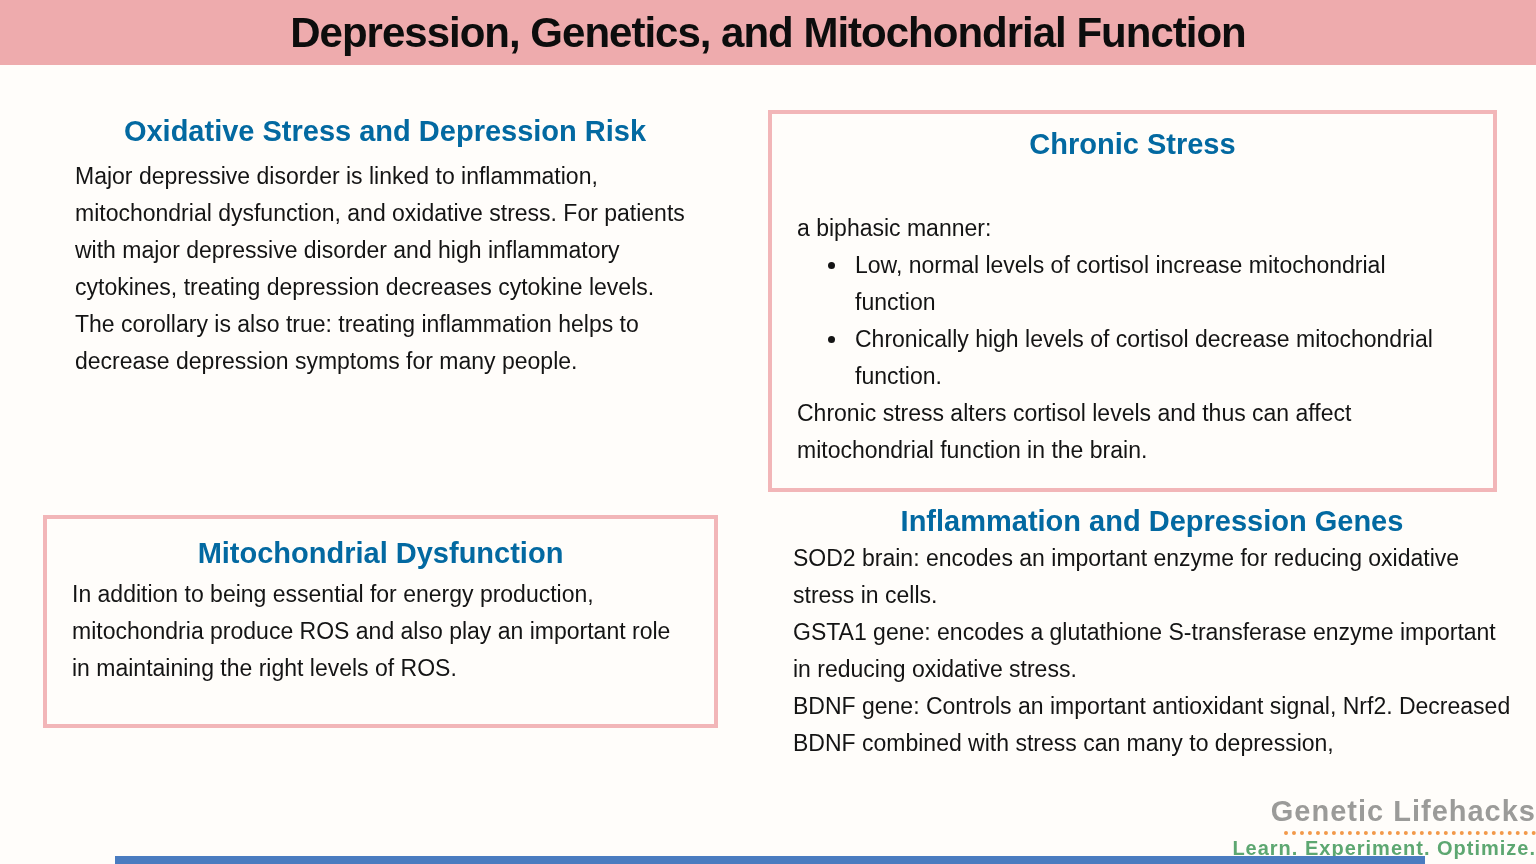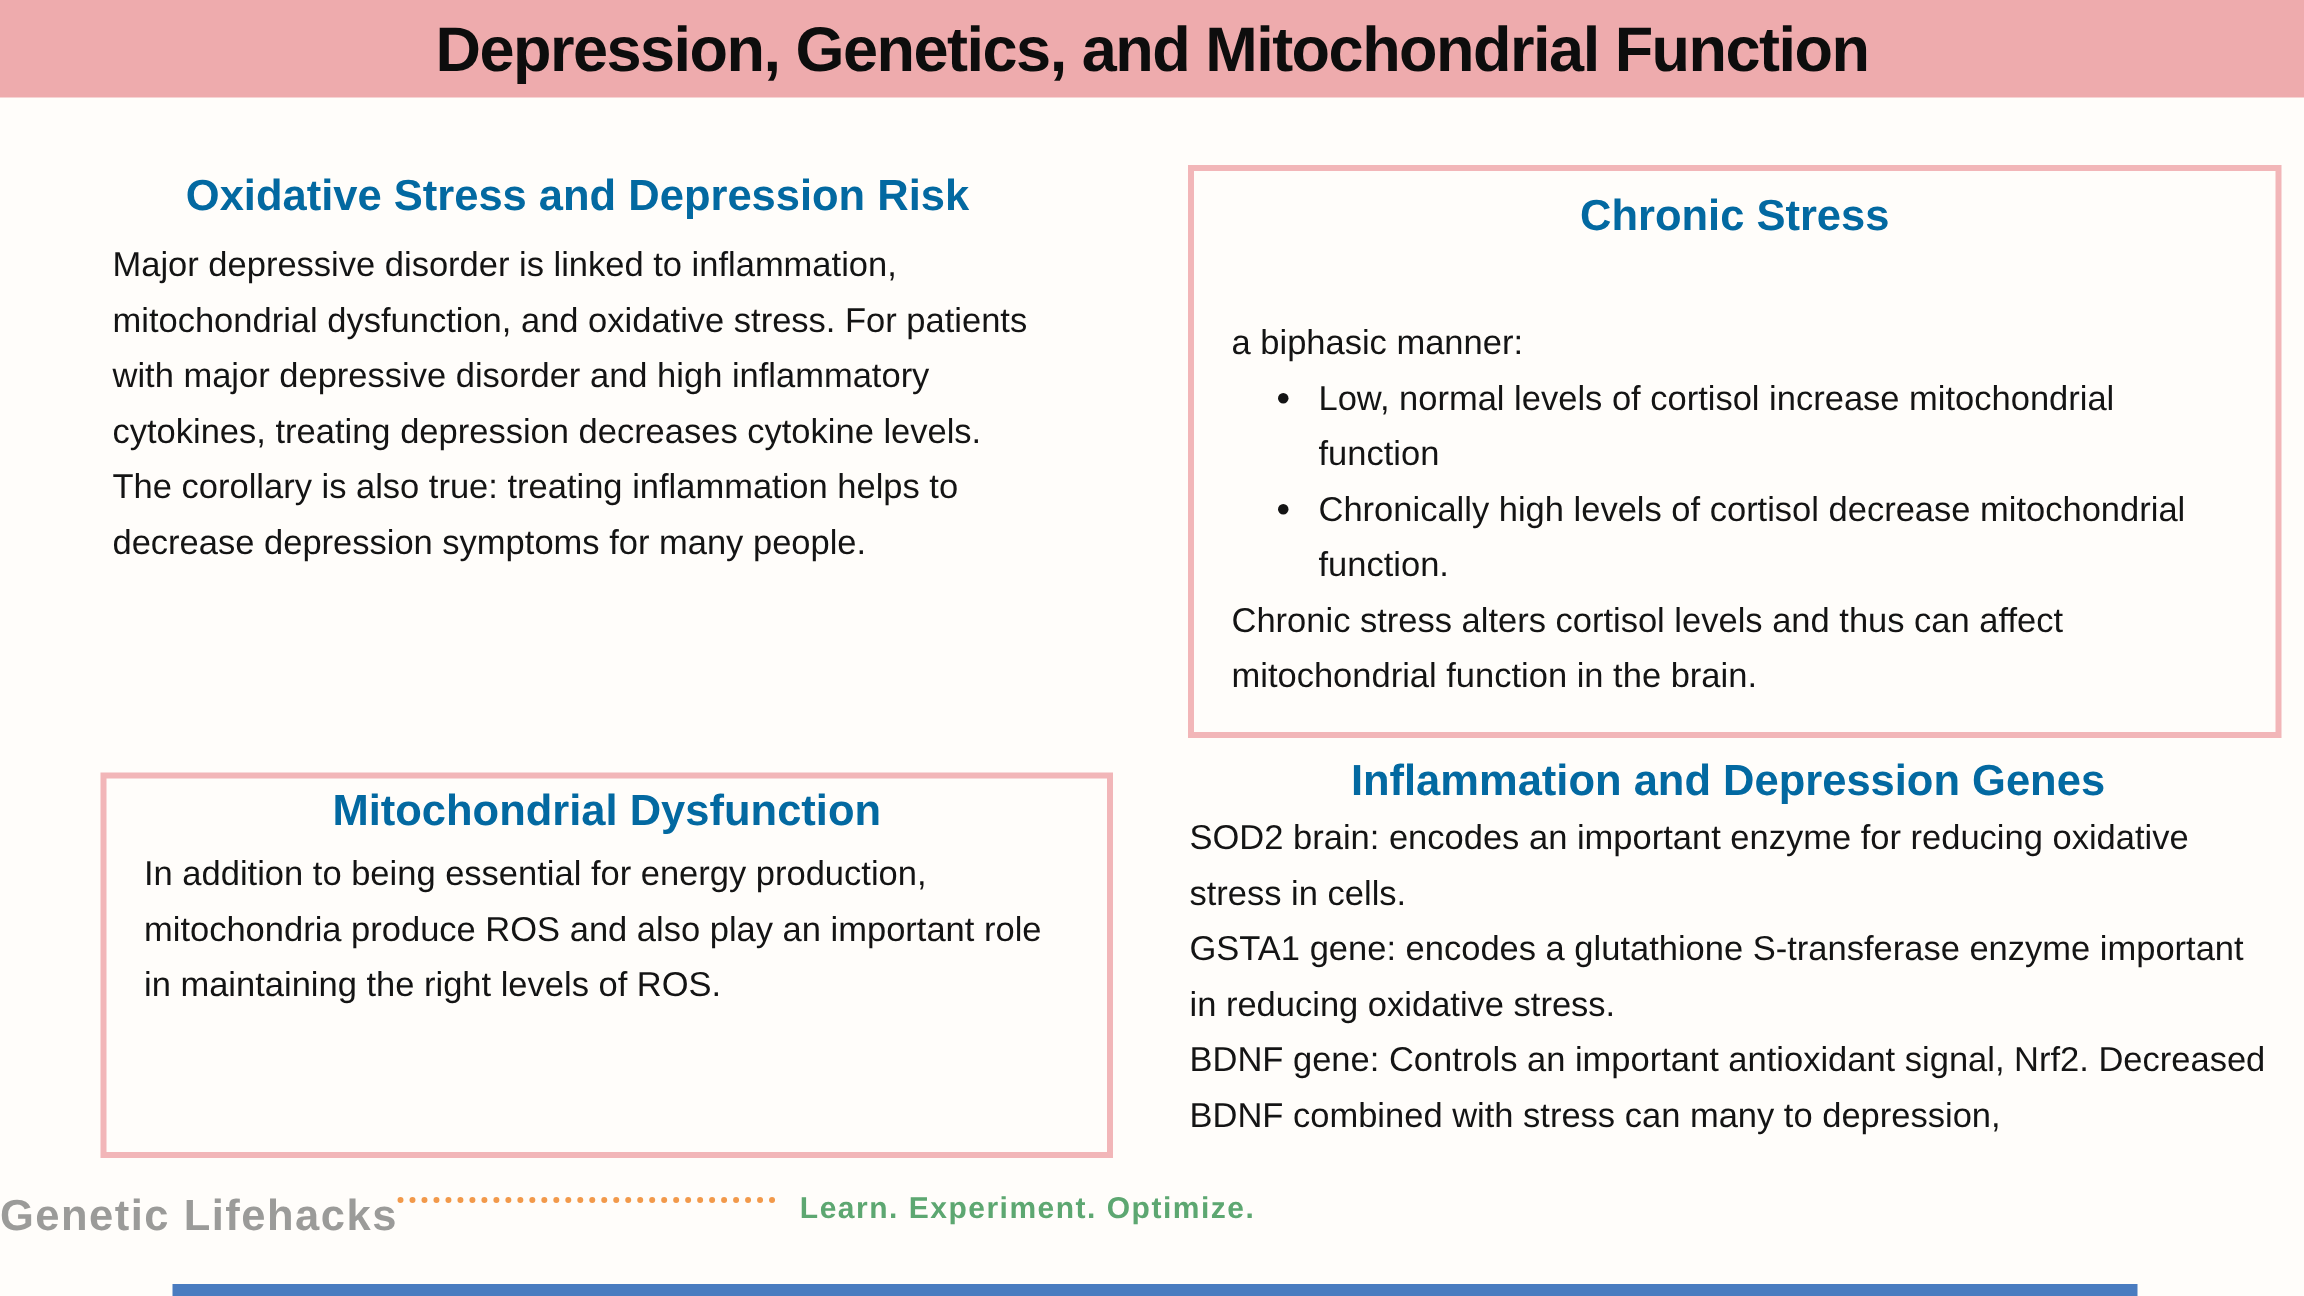--- a/index.html
+++ b/index.html
@@ -36,34 +36,34 @@
   .sec{
     position:absolute;
     font-size:23px;line-height:37px;
   }
   .sec p{font-size:23px;line-height:37px;}
   b{font-weight:normal;}
   
   .oxidative{left:75px;top:113px;width:620px;}
   .oxidative h2{margin-bottom:8px;}
   
-  .box{border:4px solid var(--box-border);background:transparent;margin-left:24px;}
+  .box{border:4px solid var(--box-border);background:transparent;}
   .chronic{left:768px;top:110px;width:729px;height:382px;padding:8px 25px 0 25px;}
   .chronic h2{margin:4px 0 10px 0;}
   .chronic ul{margin:0;padding-left:52px;}
   .chronic li{padding-left:6px;}
   
-  .mito{left:43px;top:515px;width:675px;height:257px;padding:0 25px 0 25px;}
+  .mito{left:43px;top:515px;width:675px;height:213px;padding:12px 25px 0 25px;}
   .mito h2{margin:4px 0 4px 0;}
   
   .genes{left:793px;top:503px;width:718px;}
   .genes h2{margin-bottom:0px;}
   .logo{
     position:absolute;left:0;top:795px;width:1536px;
-    display:flex;align-items:flex-start;
+    display:flex;flex-direction:column;align-items:flex-end;
   }
   .logo .brand{
     font-size:29px;font-weight:bold;color:var(--brand-gray);letter-spacing:1px;
   }
   .logo .dots{
     width:252px;border-top:4px dotted var(--dots-orange);margin:3px 0 2px 0;height:0;
   }
   .logo .tagline{
     font-size:20px;font-weight:bold;color:var(--tagline-green);letter-spacing:1px;margin-left:16px;
   }

